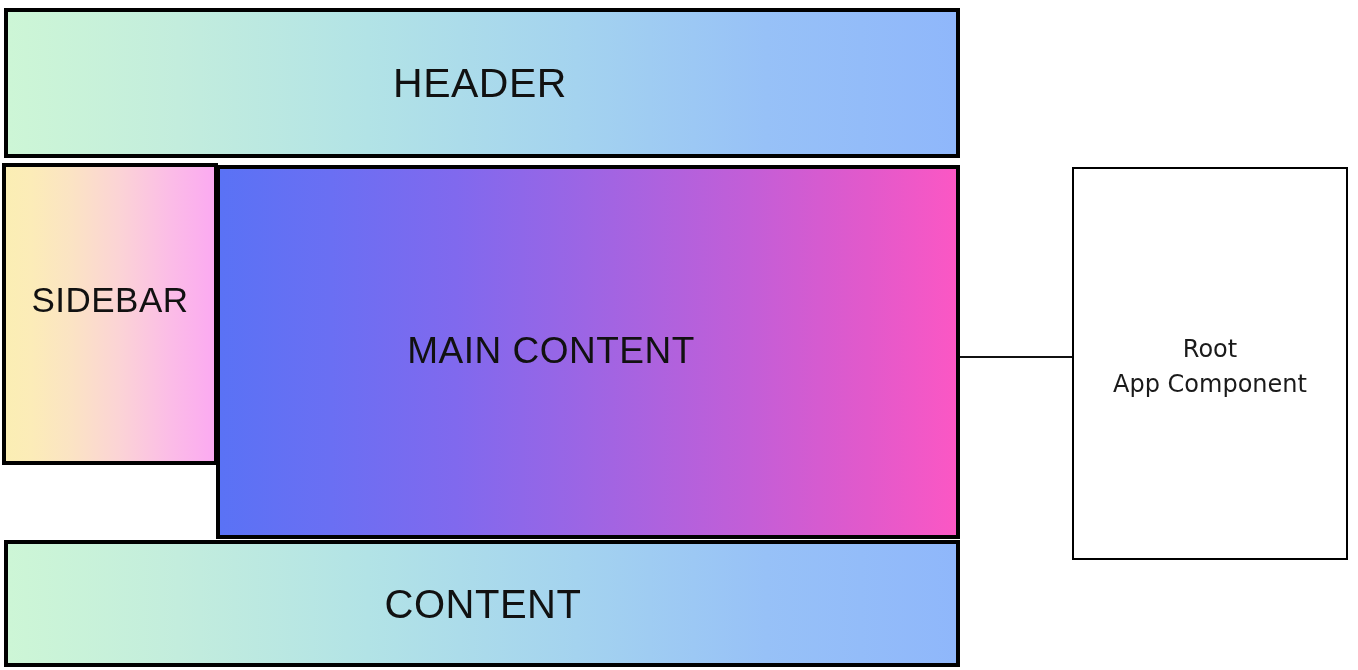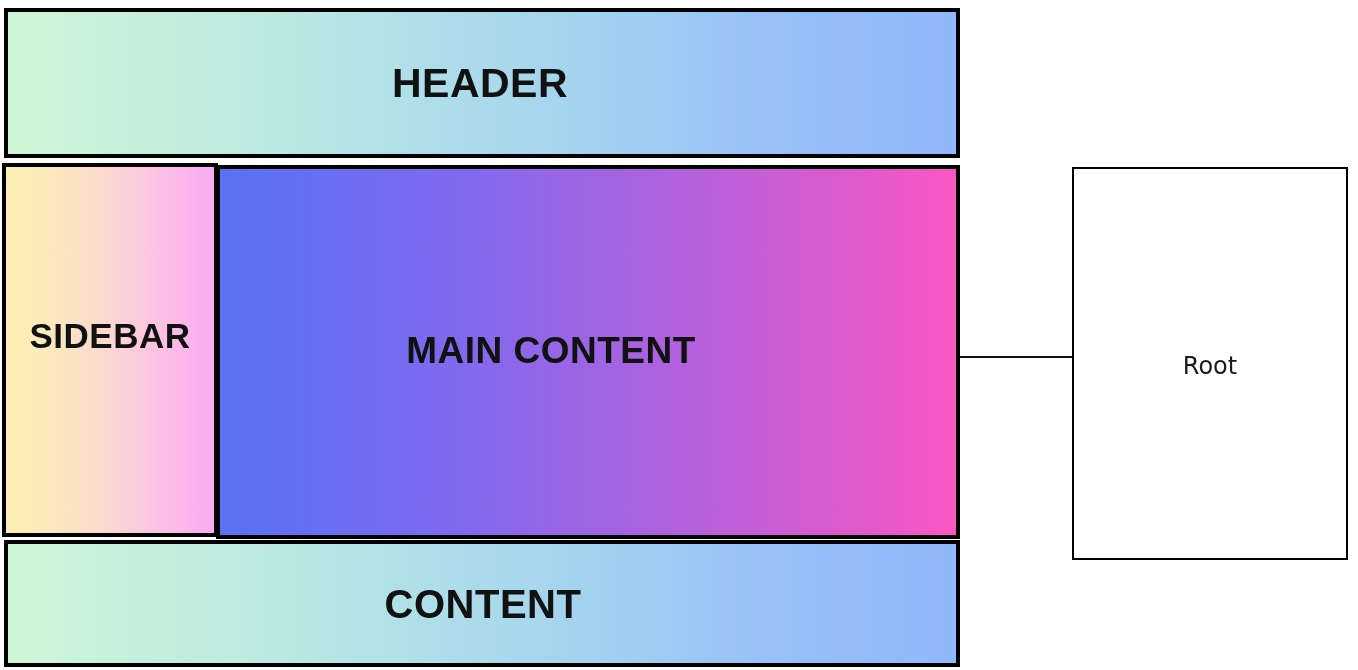--- a/index.html
+++ b/index.html
@@ -29,21 +29,21 @@
     box-sizing: border-box;
     display: flex;
     align-items: center;
     justify-content: center;
   }
 
   .thick-border { border: 4px solid #000000; }
 
   .box-label {
     font-family: "Liberation Sans", sans-serif;
-    font-weight: 700;
+    font-weight: 400;
     color: #111111;
     letter-spacing: 0.5px;
     white-space: nowrap;
     line-height: 1;
   }
 
   
   #header-box {
     left: 4px;
     top: 8px;
@@ -54,21 +54,21 @@
   #header-box .box-label {
     font-size: 41px;
     transform: translateX(-2px);
   }
 
   
   #sidebar-box {
     left: 2px;
     top: 163px;
     width: 216px;
-    height: 374px;
+    height: 302px;
     background: linear-gradient(90deg, #fbeeb4 0%, #fcecb8 12%, #fbe3c4 32%, #fbd3d6 55%, #fbbde6 78%, #fbaaf1 100%);
   }
   #sidebar-box .box-label {
     font-size: 35px;
     transform: translate(0px, -15px);
   }
 
   
   #main-content-box {
     left: 216px;
@@ -145,15 +145,16 @@
   </div>
 
   <div class="box thick-border" id="footer-box">
     <span class="box-label">CONTENT</span>
   </div>
 
   <div id="connector-line"></div>
 
   <div class="box" id="root-component-box">
     <div class="node-text">Root</div>
+    <div class="node-text">App Component</div>
   </div>
 
 </div>
 
 </body></html>

